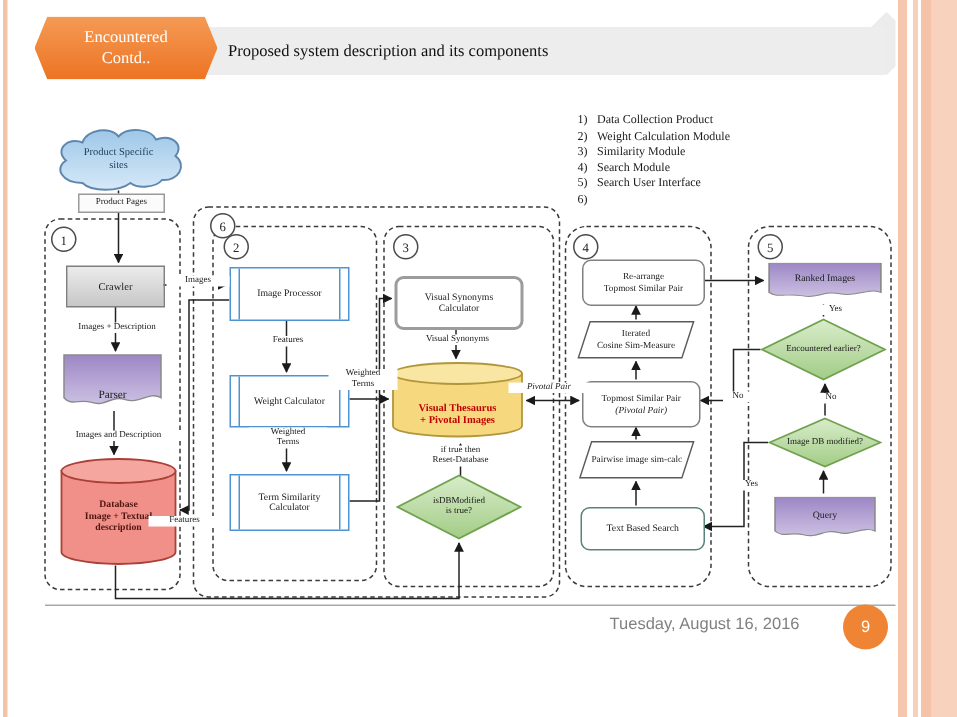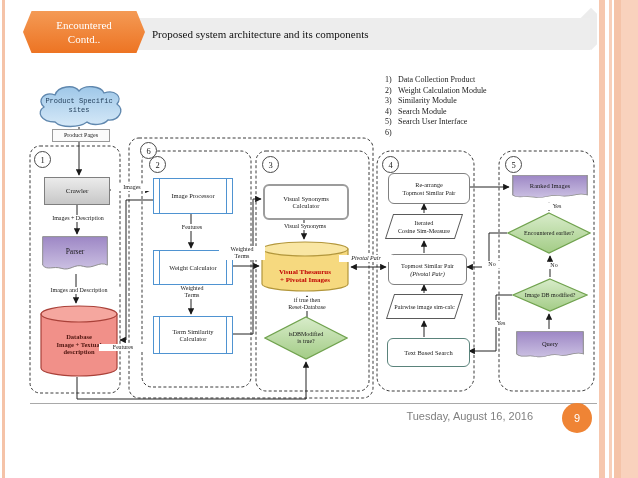--- a/index.html
+++ b/index.html
@@ -55,21 +55,21 @@
 </head>
 <body>
 
 <div id="slide">
 
   <div class="left-stripe"></div>
   <div class="right-stripes"></div>
   <div class="gray-diamond"></div>
 
   <div class="banner">
-    <div class="title">Proposed system architecture and its components</div>
+    <div class="title">Proposed system description and its components</div>
   </div>
   <div class="tag">Encountered
 Contd..</div>
 
   <div class="modules">
     <div class="row">
         <span class="num">1)</span>
         <span>Data Collection Product</span>
       </div>
     <div class="row">
@@ -134,39 +134,39 @@
     </g>
   </svg>
 
   <div class="badge" style="left:34px;top:151px;">1</div>
   <div class="badge" style="left:149px;top:156px;">2</div>
   <div class="badge" style="left:262px;top:156px;">3</div>
   <div class="badge" style="left:382px;top:156px;">4</div>
   <div class="badge" style="left:505px;top:156px;">5</div>
   <div class="badge" style="left:140px;top:142px;">6</div>
 
-  <div class="node" style="left:33px;top:83px;width:92px;height:45px;font-size:7px;color:#1f3b57;font-family:Liberation Mono, monospace;">
+  <div class="node" style="left:33px;top:83px;width:92px;height:45px;font-size:7px;color:#1f3b57;">
     <svg class="shape-svg" viewBox="0 0 92 45" preserveAspectRatio="none">
       <defs>
           <linearGradient id="cg" x1="0" y1="0" x2="0" y2="1">
             <stop offset="0" stop-color="#9ec7e8"></stop>
             <stop offset="1" stop-color="#d6e9f8"></stop>
           </linearGradient>
         </defs>
       <path d="M22,39 C8,39 3,29 11,24 C3,17 12,8 22,12 C25,3 41,1 46,8 C52,1 68,3 71,10 C82,6 90,14 84,21 C92,27 86,38 75,37 C71,42 59,43 54,39 C46,45 28,45 22,39 Z" fill="url(#cg)" stroke="#5f87ae" stroke-width="1.3"></path>
     </svg>
     <div class="txt">Product Specific
 sites</div>
   </div>
 
   <div class="node box-gray" style="left:44px;top:177px;width:64px;height:26px;">
     <div class="txt">Crawler</div>
   </div>
 
-  <div class="node" style="left:42px;top:236px;width:66px;height:38px;font-size:7.5px;">
+  <div class="node" style="left:42px;top:236px;width:66px;height:38px;font-size:7.5px;justify-content:flex-end;">
     <svg class="shape-svg" viewBox="0 0 100 60" preserveAspectRatio="none">
       <defs>
           <linearGradient id="pg1" x1="0" y1="0" x2="0" y2="1">
             <stop offset="0" stop-color="#9d87c5"></stop>
             <stop offset="1" stop-color="#cbc0e2"></stop>
           </linearGradient>
         </defs>
       <path d="M1,1 H99 V46 C87,39 77,53 63,48 C49,43 43,56 29,51 C17,47 8,55 1,46 Z" fill="url(#pg1)" stroke="#8a8a8a" stroke-width="1.5"></path>
     </svg>
     <div class="txt" style="padding-bottom:6px;">Parser</div>

